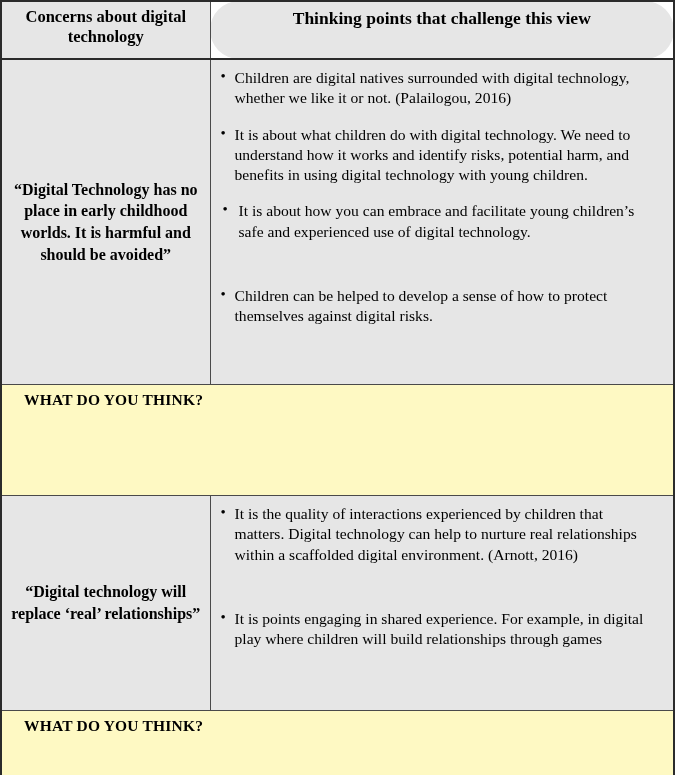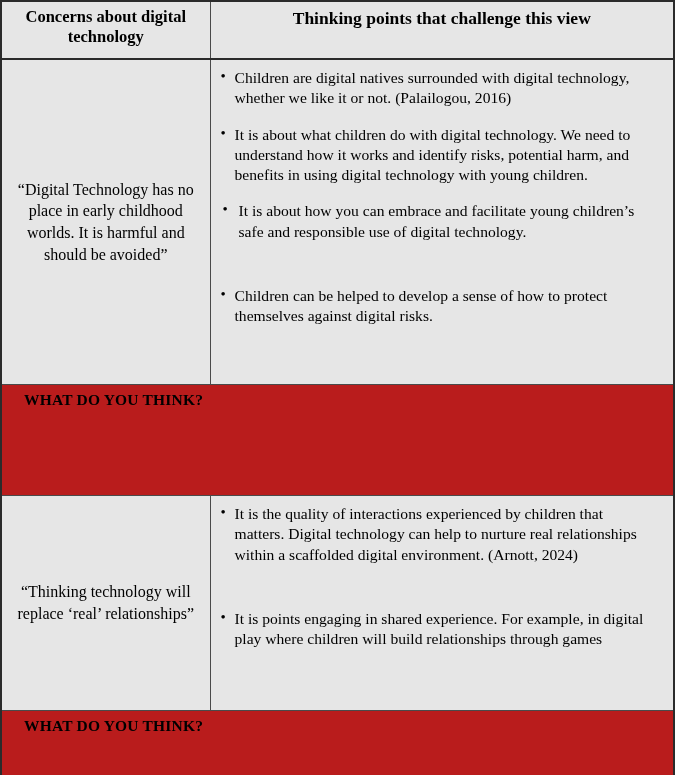--- a/index.html
+++ b/index.html
@@ -47,30 +47,31 @@
     background: #e6e6e6;
     text-align: center;
     font-weight: bold;
     font-size: 17px;
     line-height: 1.24;
     padding: 5px 8px 6px 8px;
     border-bottom: 2px solid #2b2b2b;
     vertical-align: top;
   }
   .hdr-cell.left  { font-size: 16.5px; }
-  .hdr-cell.right { font-size: 17.5px; padding-top: 6px; }
+  .hdr-cell.right { font-size: 17.5px; padding-top: 6px; border-radius: 29px; }
 
   
   .concern-cell {
     background: #e6e6e6;
     text-align: center;
     font-size: 16px;
     line-height: 1.36;
     padding: 10px 4px;
     vertical-align: middle;
+    font-weight: bold;
   }
 
   
   .points-cell {
     background: #e6e6e6;
     padding: 8px 18px 10px 8px;
     vertical-align: top;
   }
 
   ul.points {
@@ -92,21 +93,21 @@
     position: absolute;
     left: 2px;
     top: -1px;
     font-size: 15px;
   }
   ul.points li.extra-space { padding-left: 20px; }
   ul.points li.extra-space::before { left: 4px; }
 
   
   .prompt-cell {
-    background: #b91c1c;
+    background: #fef9c3;
     vertical-align: top;
     padding: 6px 9px 0 22px;
   }
   .prompt-label {
     font-weight: bold;
     font-size: 15.5px;
     letter-spacing: 0.2px;
     display: block;
   }
 
@@ -130,37 +131,37 @@
         <td class="hdr-cell left">Concerns about digital technology</td>
         <td class="hdr-cell right">Thinking points that challenge this view</td>
       </tr>
 
       <tr class="row-concern1">
         <td class="concern-cell">“Digital Technology has no place in early childhood worlds. It is harmful and should be avoided”</td>
         <td class="points-cell">
           <ul class="points">
             <li>Children are digital natives surrounded with digital technology, whether we like it or not. (Palailogou, 2016)</li>
             <li>It is about what children do with digital technology.  We need to understand how it works and identify risks, potential harm, and benefits in using digital technology with young children.</li>
-            <li class="extra-space">It is about how you can embrace and facilitate young children’s safe and responsible use of digital technology.</li>
+            <li class="extra-space">It is about how you can embrace and facilitate young children’s safe and experienced use of digital technology.</li>
             <li>Children can be helped to develop a sense of how to protect themselves against digital risks.</li>
           </ul>
         </td>
       </tr>
 
       <tr class="row-prompt1">
         <td class="prompt-cell" colspan="2">
           <span class="prompt-label">WHAT DO YOU THINK?</span>
         </td>
       </tr>
 
       <tr class="row-concern2">
-        <td class="concern-cell">“Thinking technology will replace ‘real’ relationships”</td>
+        <td class="concern-cell">“Digital technology will replace ‘real’ relationships”</td>
         <td class="points-cell">
           <ul class="points">
-            <li>It is the quality of interactions experienced by children that matters. Digital technology can help to nurture real relationships within a scaffolded digital environment. (Arnott, 2024)</li>
+            <li>It is the quality of interactions experienced by children that matters. Digital technology can help to nurture real relationships within a scaffolded digital environment. (Arnott, 2016)</li>
             <li>It is points engaging in shared experience. For example, in digital play where children will build relationships through games</li>
           </ul>
         </td>
       </tr>
 
       <tr class="row-prompt2">
         <td class="prompt-cell" colspan="2">
           <span class="prompt-label">WHAT DO YOU THINK?</span>
         </td>
       </tr>

